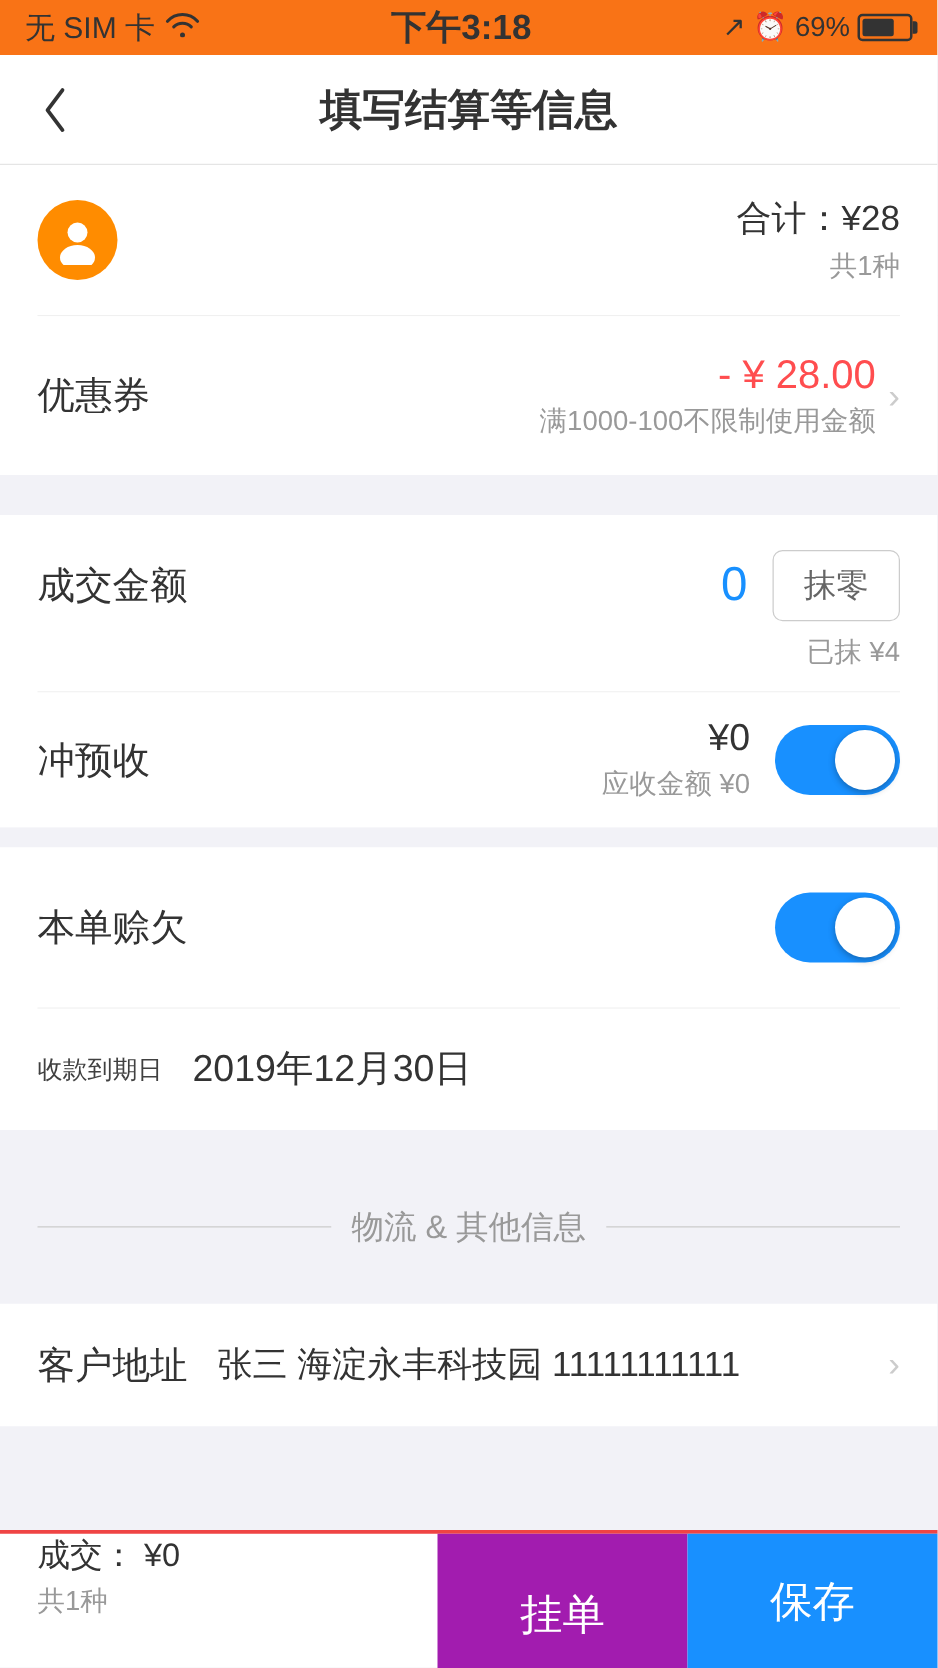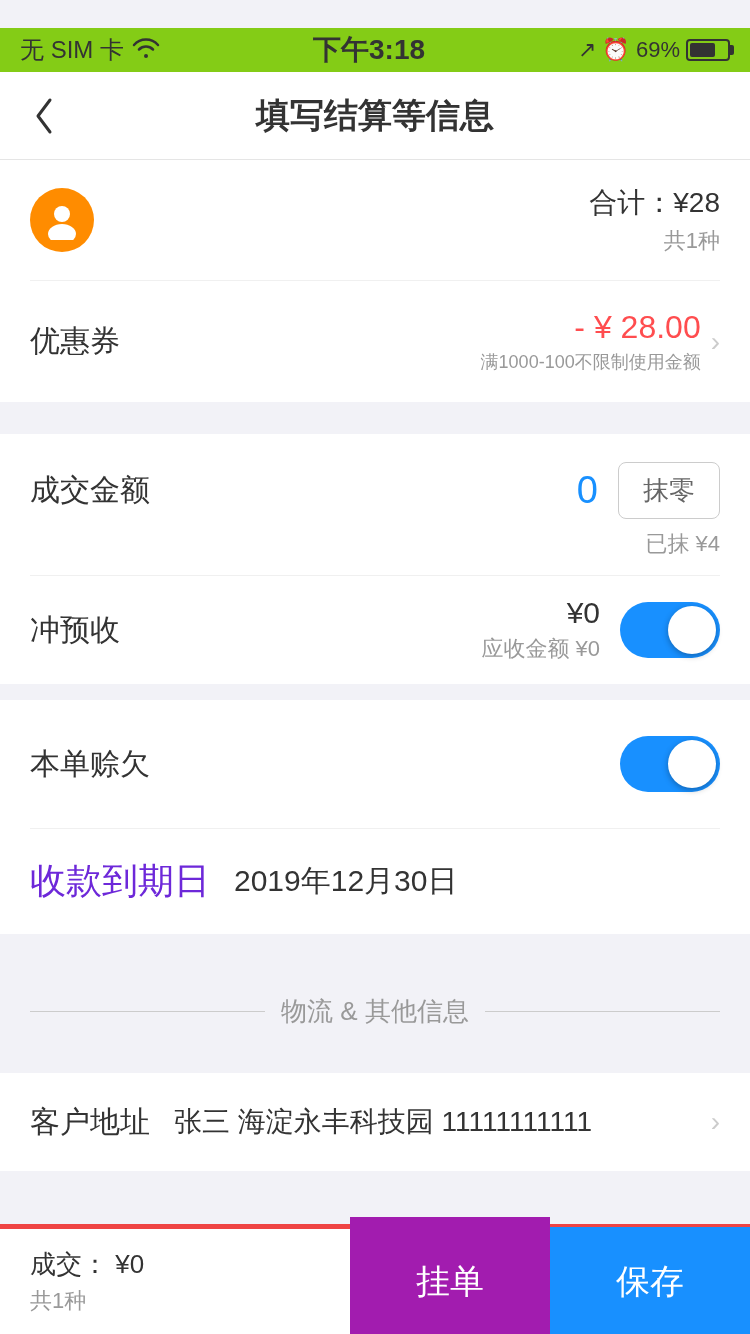--- a/index.html
+++ b/index.html
@@ -11,28 +11,27 @@
       background: #f2f2f7;
       font-size: 28px;
       color: #333;
       position: relative;
     }
 
     
     .status-bar {
       width: 750px;
       height: 44px;
-      background: #84cc16;
+      background: #f97316;
       display: flex;
       align-items: center;
       justify-content: space-between;
       padding: 0 20px;
       font-size: 24px;
       font-weight: 500;
-      margin-top: 28px;
     }
     .status-left { display: flex; align-items: center; gap: 8px; }
     .status-center { font-size: 28px; font-weight: 600; }
     .status-right { display: flex; align-items: center; gap: 6px; font-size: 22px; }
     .battery-icon {
       width: 44px; height: 22px;
       border: 2px solid #333;
       border-radius: 4px;
       position: relative;
       display: inline-flex;
@@ -142,21 +141,21 @@
       background: #fff;
     }
     .coupon-label { font-size: 30px; color: #333; }
     .coupon-right {
       display: flex;
       align-items: center;
       gap: 10px;
     }
     .coupon-info { text-align: right; }
     .coupon-discount { font-size: 32px; color: #ff4d4f; font-weight: 500; }
-    .coupon-desc { font-size: 18px; color: #999; margin-top: 4px; }
+    .coupon-desc { font-size: 22px; color: #999; margin-top: 4px; }
     .chevron-icon { color: #ccc; font-size: 28px; }
 
     
     .gray-separator {
       height: 16px;
       background: #f2f2f7;
     }
 
     
     .amount-section {
@@ -246,21 +245,21 @@
     .debit-label { font-size: 30px; color: #333; }
 
     
     .duedate-row {
       display: flex;
       align-items: center;
       padding: 28px 30px;
       background: #fff;
       gap: 24px;
     }
-    .duedate-label { font-size: 36px; color: #6d28d9; flex-shrink: 0; }
+    .duedate-label { font-size: 20px; color: #404040; flex-shrink: 0; }
     .duedate-value { font-size: 30px; color: #333; }
 
     
     .logistics-header {
       display: flex;
       align-items: center;
       justify-content: center;
       padding: 28px 30px;
       background: #f2f2f7;
       color: #999;
@@ -291,22 +290,21 @@
 
     
     .bottom-bar {
       position: fixed;
       bottom: 0;
       left: 0;
       width: 750px;
       height: 110px;
       background: #fff;
       display: flex;
-      align-items: center;
-      border-top: 5px solid #ef4444;
+      border-top: 3px solid #ef4444;
     }
     .bottom-summary {
       flex: 1;
       padding: 0 30px;
     }
     .bottom-transaction { font-size: 26px; color: #333; }
     .bottom-count { font-size: 22px; color: #999; margin-top: 4px; }
     .btn-hang {
       width: 200px;
       height: 129px;

